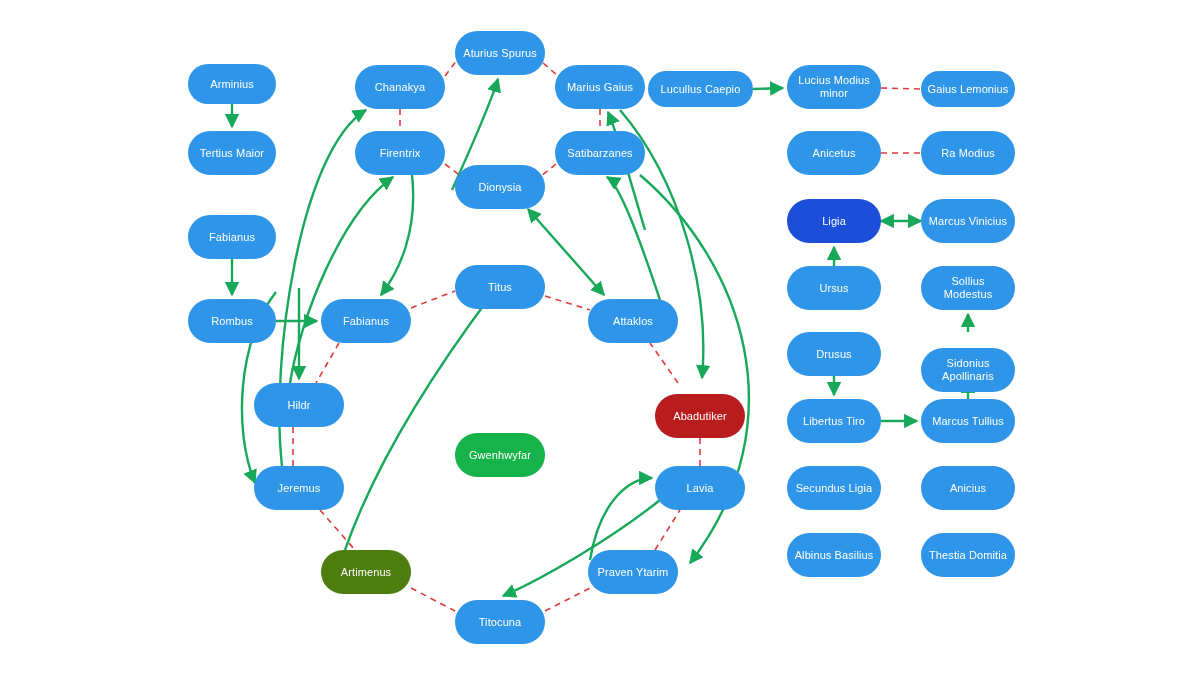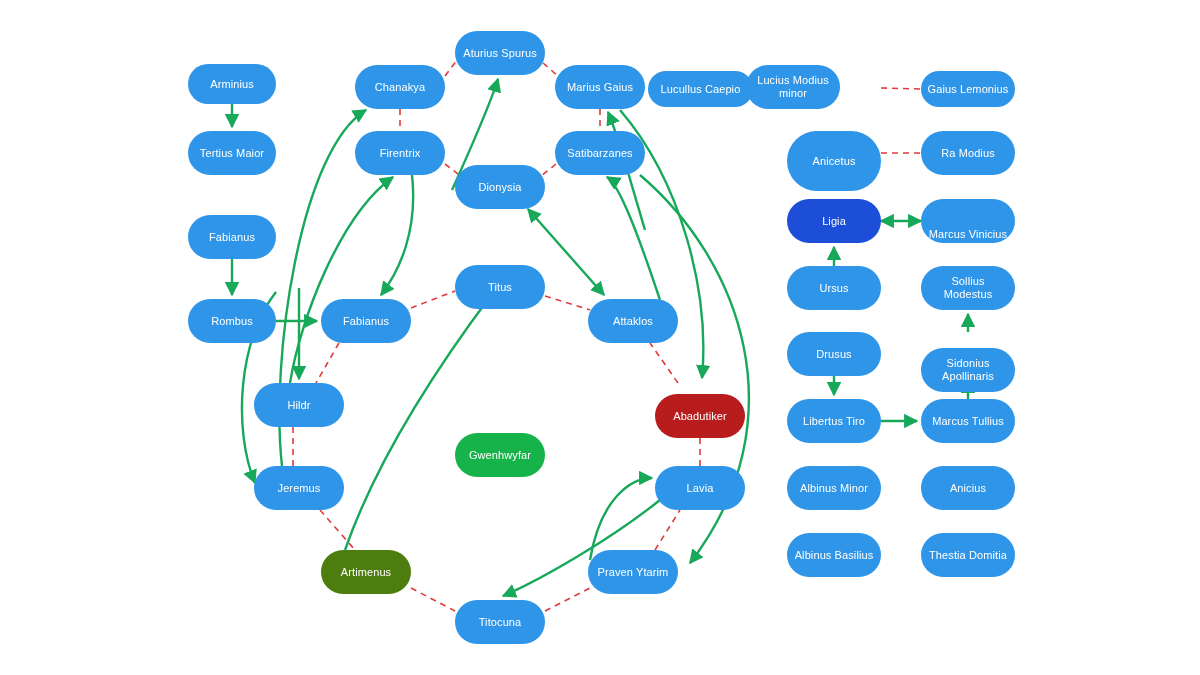--- a/index.html
+++ b/index.html
@@ -166,36 +166,36 @@
       </div>
       <div class="node" style="left: 655px; top: 394px; width: 90px; height: 44px; background: #b91c1c; color: rgb(255, 255, 255);">
         <span class="node-label">Abadutiker</span>
       </div>
       <div class="node" style="left: 655px; top: 466px; width: 90px; height: 44px; background: rgb(47, 149, 232); color: rgb(255, 255, 255);">
         <span class="node-label">Lavia</span>
       </div>
       <div class="node" style="left: 648px; top: 71px; width: 105px; height: 36px; background: rgb(47, 149, 232); color: rgb(255, 255, 255);">
         <span class="node-label">Lucullus Caepio</span>
       </div>
-      <div class="node" style="left: 746px; top: 65px; width: 94px; height: 44px; background: rgb(47, 149, 232); color: rgb(255, 255, 255);">
+      <div class="node" style="left: 787px; top: 65px; width: 94px; height: 44px; background: rgb(47, 149, 232); color: rgb(255, 255, 255);">
         <span class="node-label">Lucius Modius minor</span>
       </div>
       <div class="node" style="left: 921px; top: 71px; width: 94px; height: 36px; background: rgb(47, 149, 232); color: rgb(255, 255, 255);">
         <span class="node-label">Gaius Lemonius</span>
       </div>
-      <div class="node" style="left: 787px; top: 131px; width: 94px; height: 60px; background: rgb(47, 149, 232); color: rgb(255, 255, 255);">
+      <div class="node" style="left: 787px; top: 131px; width: 94px; height: 44px; background: rgb(47, 149, 232); color: rgb(255, 255, 255);">
         <span class="node-label">Anicetus</span>
       </div>
       <div class="node" style="left: 921px; top: 131px; width: 94px; height: 44px; background: rgb(47, 149, 232); color: rgb(255, 255, 255);">
         <span class="node-label">Ra Modius</span>
       </div>
       <div class="node" style="left: 787px; top: 199px; width: 94px; height: 44px; background: #1d4ed8; color: rgb(255, 255, 255);">
         <span class="node-label">Ligia</span>
       </div>
-      <div class="node" style="left: 921px; top: 199px; width: 94px; height: 44px; background: rgb(47, 149, 232); color: rgb(255, 255, 255); align-items: flex-end;">
+      <div class="node" style="left: 921px; top: 199px; width: 94px; height: 44px; background: rgb(47, 149, 232); color: rgb(255, 255, 255);">
         <span class="node-label">Marcus Vinicius</span>
       </div>
       <div class="node" style="left: 787px; top: 266px; width: 94px; height: 44px; background: rgb(47, 149, 232); color: rgb(255, 255, 255);">
         <span class="node-label">Ursus</span>
       </div>
       <div class="node" style="left: 921px; top: 266px; width: 94px; height: 44px; background: rgb(47, 149, 232); color: rgb(255, 255, 255);">
         <span class="node-label">Sollius Modestus</span>
       </div>
       <div class="node" style="left: 787px; top: 332px; width: 94px; height: 44px; background: rgb(47, 149, 232); color: rgb(255, 255, 255);">
         <span class="node-label">Drusus</span>
@@ -203,21 +203,21 @@
       <div class="node" style="left: 921px; top: 348px; width: 94px; height: 44px; background: rgb(47, 149, 232); color: rgb(255, 255, 255);">
         <span class="node-label">Sidonius Apollinaris</span>
       </div>
       <div class="node" style="left: 787px; top: 399px; width: 94px; height: 44px; background: rgb(47, 149, 232); color: rgb(255, 255, 255);">
         <span class="node-label">Libertus Tiro</span>
       </div>
       <div class="node" style="left: 921px; top: 399px; width: 94px; height: 44px; background: rgb(47, 149, 232); color: rgb(255, 255, 255);">
         <span class="node-label">Marcus Tullius</span>
       </div>
       <div class="node" style="left: 787px; top: 466px; width: 94px; height: 44px; background: rgb(47, 149, 232); color: rgb(255, 255, 255);">
-        <span class="node-label">Albinus Minor</span>
+        <span class="node-label">Secundus Ligia</span>
       </div>
       <div class="node" style="left: 921px; top: 466px; width: 94px; height: 44px; background: rgb(47, 149, 232); color: rgb(255, 255, 255);">
         <span class="node-label">Anicius</span>
       </div>
       <div class="node" style="left: 787px; top: 533px; width: 94px; height: 44px; background: rgb(47, 149, 232); color: rgb(255, 255, 255);">
         <span class="node-label">Albinus Basilius</span>
       </div>
       <div class="node" style="left: 921px; top: 533px; width: 94px; height: 44px; background: rgb(47, 149, 232); color: rgb(255, 255, 255);">
         <span class="node-label">Thestia Domitia</span>
       </div>

